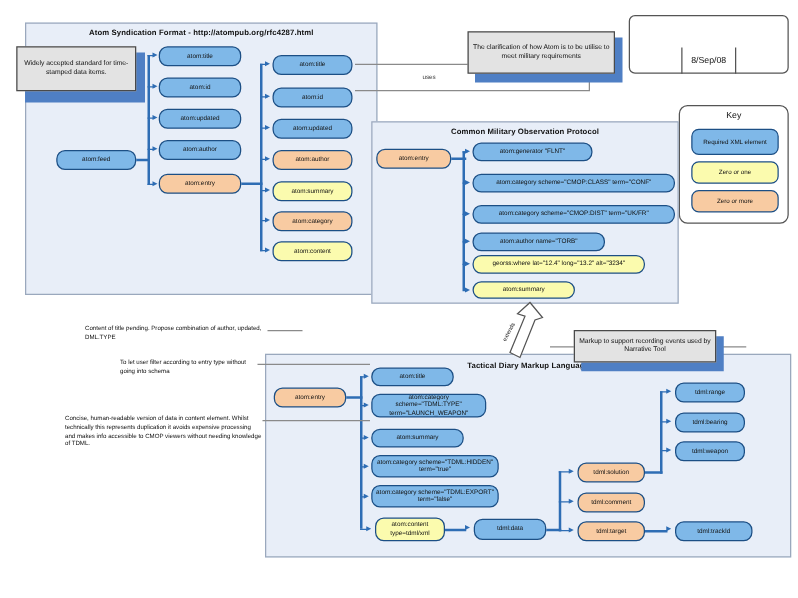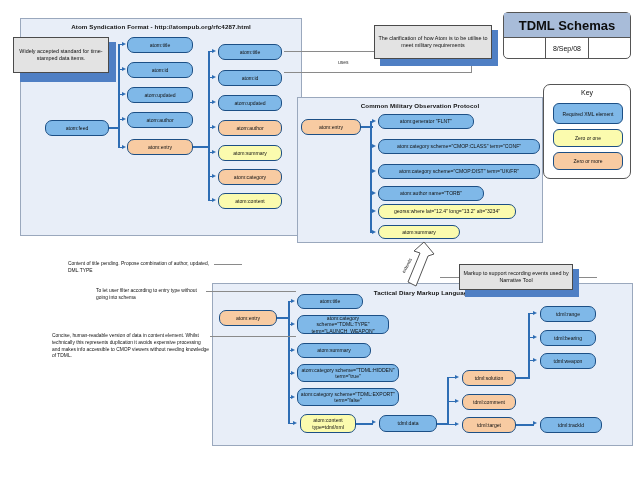--- a/index.html
+++ b/index.html
@@ -62,21 +62,20 @@
   .blockarrow{position:absolute;z-index:4;}
   .rotlabel{position:absolute;font-size:4.6px;color:#111;transform:rotate(-62deg);transform-origin:center;}
   .useslabel{position:absolute;font-size:5px;color:#333;}
 </style>
 </head>
 <body>
 
 <div id="stage">
 
   <div class="titlebox" style="left:503px;top:12px;width:128px;height:47px;">
-    <div class="titlebar" style="left:0;top:0;right:0;height:25px;">TDML Schemas</div>
     <div class="titlerow" style="left:0;top:25px;right:0;height:21px;">
       <div class="tcell"></div>
       <div class="tcell">8/Sep/08</div>
       <div class="tcell"></div>
     </div>
   </div>
 
   <div class="keybox" style="left:543px;top:84px;width:88px;height:95px;">
     <div class="keytitle" style="top:4px;">Key</div>
     <div class="keyitem n-blue" style="left:9px;top:18px;width:70px;height:21px;">Required XML element</div>

